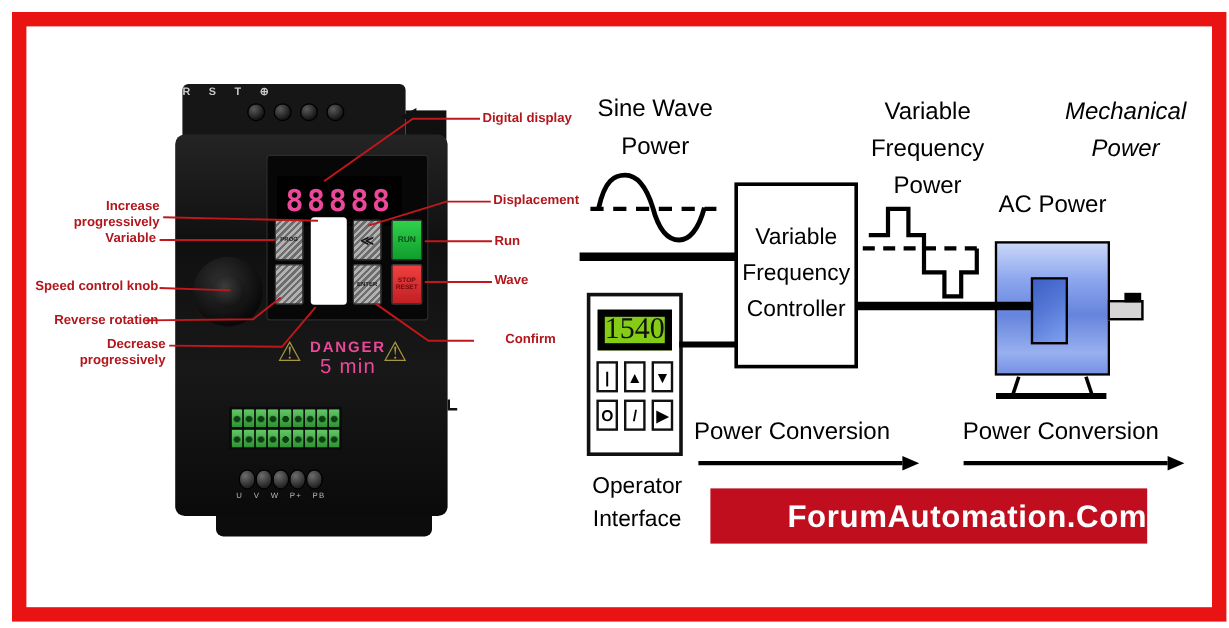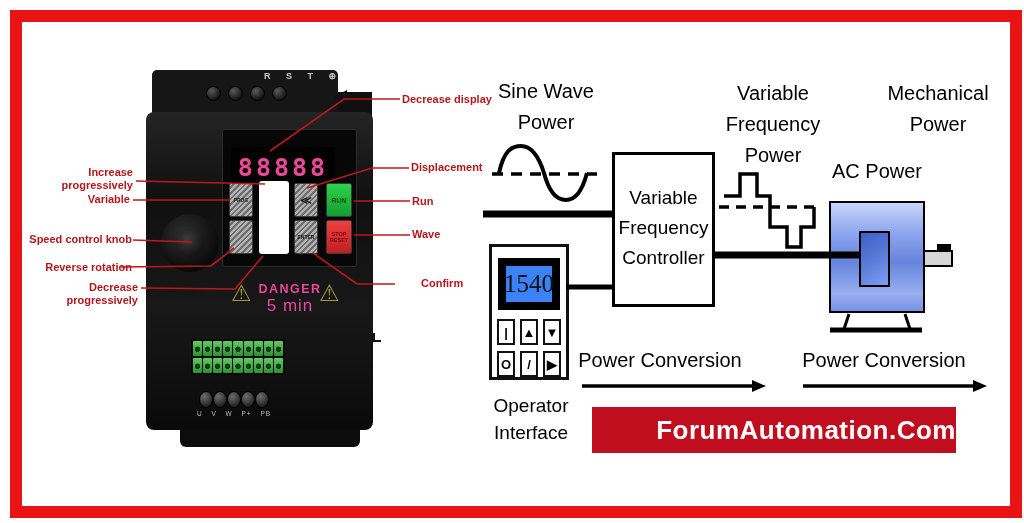--- a/index.html
+++ b/index.html
@@ -5,21 +5,21 @@
   html,body{margin:0;padding:0;background:#fff;width:1024px;height:523px;overflow:hidden;
     font-family:"Liberation Sans",sans-serif;}
   #canvas{position:relative;width:1024px;height:523px;background:#fff;}
   .abs{position:absolute;}
   .pre{white-space:pre-line;}
   
   .frame{left:10px;top:10px;width:1012px;height:508px;box-sizing:border-box;
     border:12px solid #ea1313;}
   
   .vfd-cap{left:152px;top:70px;width:186px;height:43px;background:#161616;border-radius:5px 5px 0 0;}
-  .vfd-rst{left:152px;top:71px;width:186px;text-align:right;color:#c9c9c9;font-size:9px;
+  .vfd-rst{left:152px;top:71px;width:186px;text-align:left;color:#c9c9c9;font-size:9px;
     letter-spacing:2px;word-spacing:9px;font-weight:bold;}
   .cap-screws{left:206px;top:86px;width:86px;display:flex;gap:7px;}
   .cap-screws span{width:13px;height:13px;border-radius:50%;border:1px solid #000;
     background:radial-gradient(circle at 35% 30%,#5a5a5a,#151515 72%);}
   .vfd-tower{left:338px;top:92px;width:34px;height:24px;background:#101010;}
   .vfd-body{left:146px;top:112px;width:227px;height:318px;border-radius:8px;
     background:linear-gradient(180deg,#242424 0%,#101010 28%,#181818 62%,#0a0a0a 100%);}
   .vfd-lip{left:180px;top:430px;width:180px;height:17px;background:#0c0c0c;border-radius:0 0 6px 6px;}
   .vfd-bezel{left:222px;top:129px;width:133px;height:136px;background:#070707;
     border:1px solid #2c2c2c;border-radius:3px;}
@@ -71,29 +71,29 @@
   .c-decrease{left:42px;top:281px;width:96px;}
   .c-digital{left:402px;top:93px;}
   .c-displacement{left:411px;top:161px;}
   .c-run{left:412px;top:195px;}
   .c-stop{left:412px;top:228px;}
   .c-confirm{left:398px;top:277px;margin-left:23px;}
   
   .dt{font-size:20px;color:#000;text-align:center;line-height:31px;}
   .t-sine{left:486px;top:76px;width:120px;}
   .t-vfp{left:712px;top:78px;width:122px;}
-  .t-mech{left:878px;top:78px;width:120px;}
+  .t-mech{left:878px;top:78px;width:120px;font-style:italic;}
   .t-acmotor{left:817px;top:156px;width:120px;}
   .vfc-box{left:612px;top:152px;width:103px;height:155px;box-sizing:border-box;
     border:3px solid #000;background:#fff;text-align:center;font-size:19px;line-height:30px;
     padding-top:28px;}
   .op-box{left:489px;top:244px;width:80px;height:136px;box-sizing:border-box;
     border:3px solid #111;background:#fff;}
-  .op-display{width:62px;height:52px;box-sizing:border-box;margin:11px auto 0;
-    border:8px solid #000000;background:#3b82f6;display:flex;align-items:center;justify-content:center;
+  .op-display{width:62px;height:34px;box-sizing:border-box;margin:11px auto 0;
+    border:6px solid #000000;background:#84cc16;display:flex;align-items:center;justify-content:center;
     font-family:"Liberation Serif","DejaVu Serif",serif;font-size:25px;color:#111;}
   .op-keys{display:grid;grid-template-columns:repeat(3,1fr);gap:6px 5px;padding:9px 5px 0;}
   .op-key{height:26px;box-sizing:border-box;border:2px solid #111;background:#fff;
     display:flex;align-items:center;justify-content:center;font-size:13px;font-weight:bold;color:#000;}
   .t-operator{left:481px;top:392px;width:100px;text-align:center;font-size:19px;line-height:27px;}
   .t-pcl{left:570px;top:349px;width:180px;text-align:center;font-size:20px;}
   .t-pcr{left:793px;top:349px;width:182px;text-align:center;font-size:20px;}
   
   .motor-body{left:829px;top:201px;width:96px;height:112px;box-sizing:border-box;border:2px solid #000;
     background:linear-gradient(180deg,#c9d6f8 0%,#8ca6ee 28%,#6684dc 55%,#98b0f0 84%,#7792e4 100%);}
@@ -179,21 +179,21 @@
     </div>
   <div class="abs bot-terms">U V W P+ PB</div>
 
   <div class="abs callout c-left c-increase pre">Increase
 progressively</div>
   <div class="abs callout c-left c-program">Variable</div>
   <div class="abs callout c-left c-knob">Speed control knob</div>
   <div class="abs callout c-left c-reverse">Reverse rotation</div>
   <div class="abs callout c-left c-decrease pre">Decrease
 progressively</div>
-  <div class="abs callout c-digital">Decrease display</div>
+  <div class="abs callout c-digital">Digital display</div>
   <div class="abs callout c-displacement">Displacement</div>
   <div class="abs callout c-run">Run</div>
   <div class="abs callout c-stop">Wave</div>
   <div class="abs callout c-confirm">Confirm</div>
 
   <div class="abs dt t-sine pre">Sine Wave
 Power</div>
   <div class="abs dt t-vfp pre">Variable
 Frequency
 Power</div>

